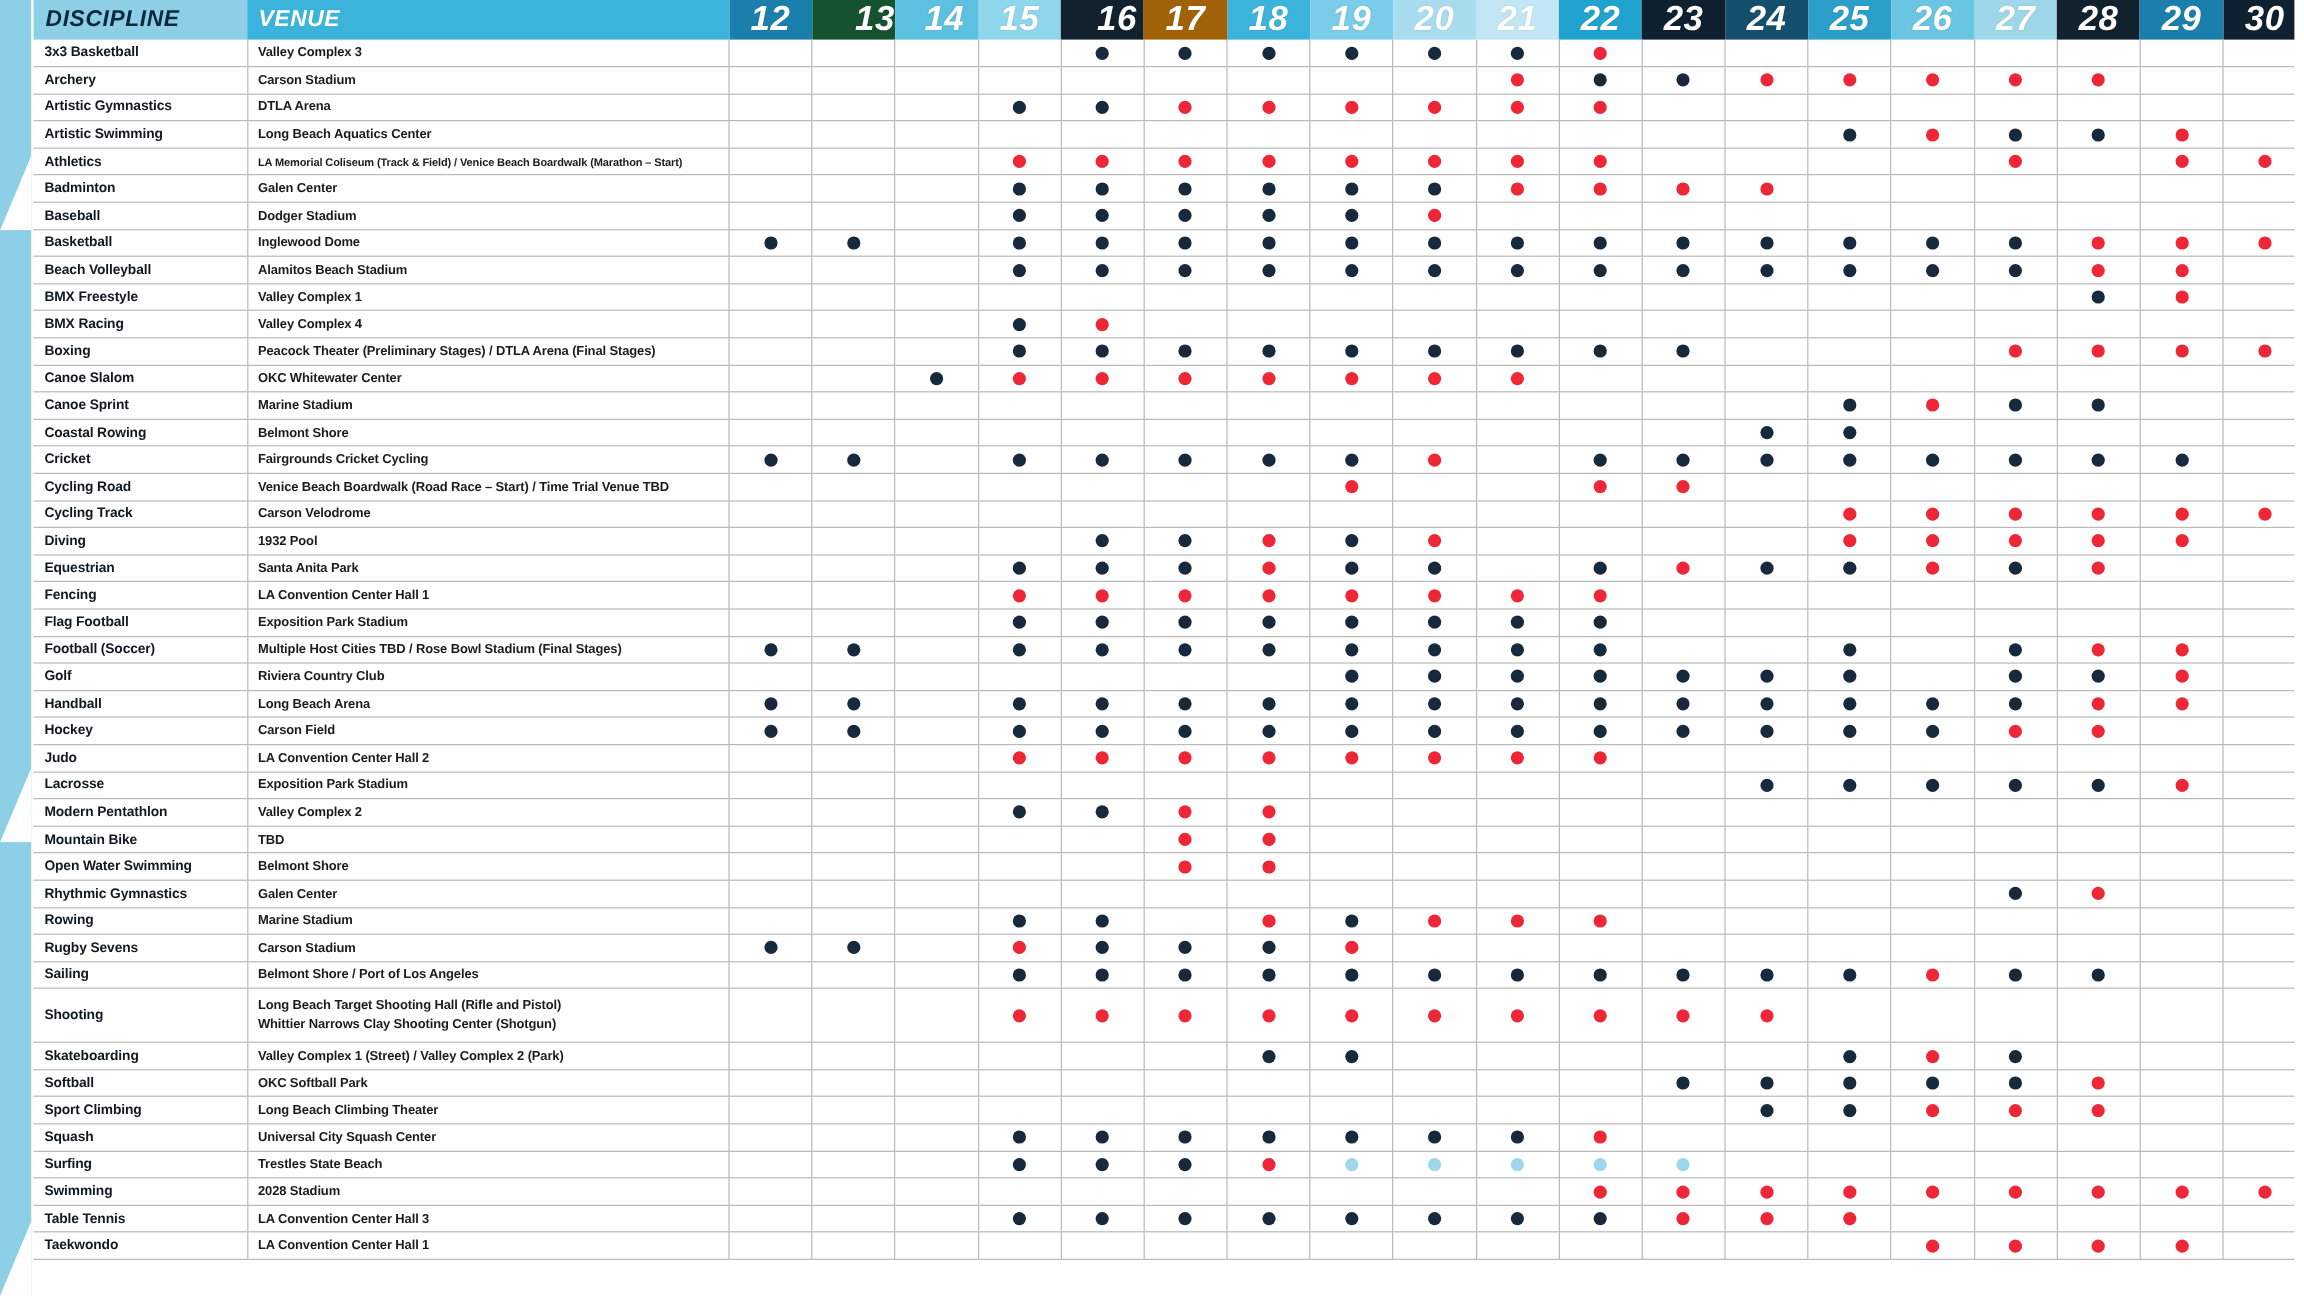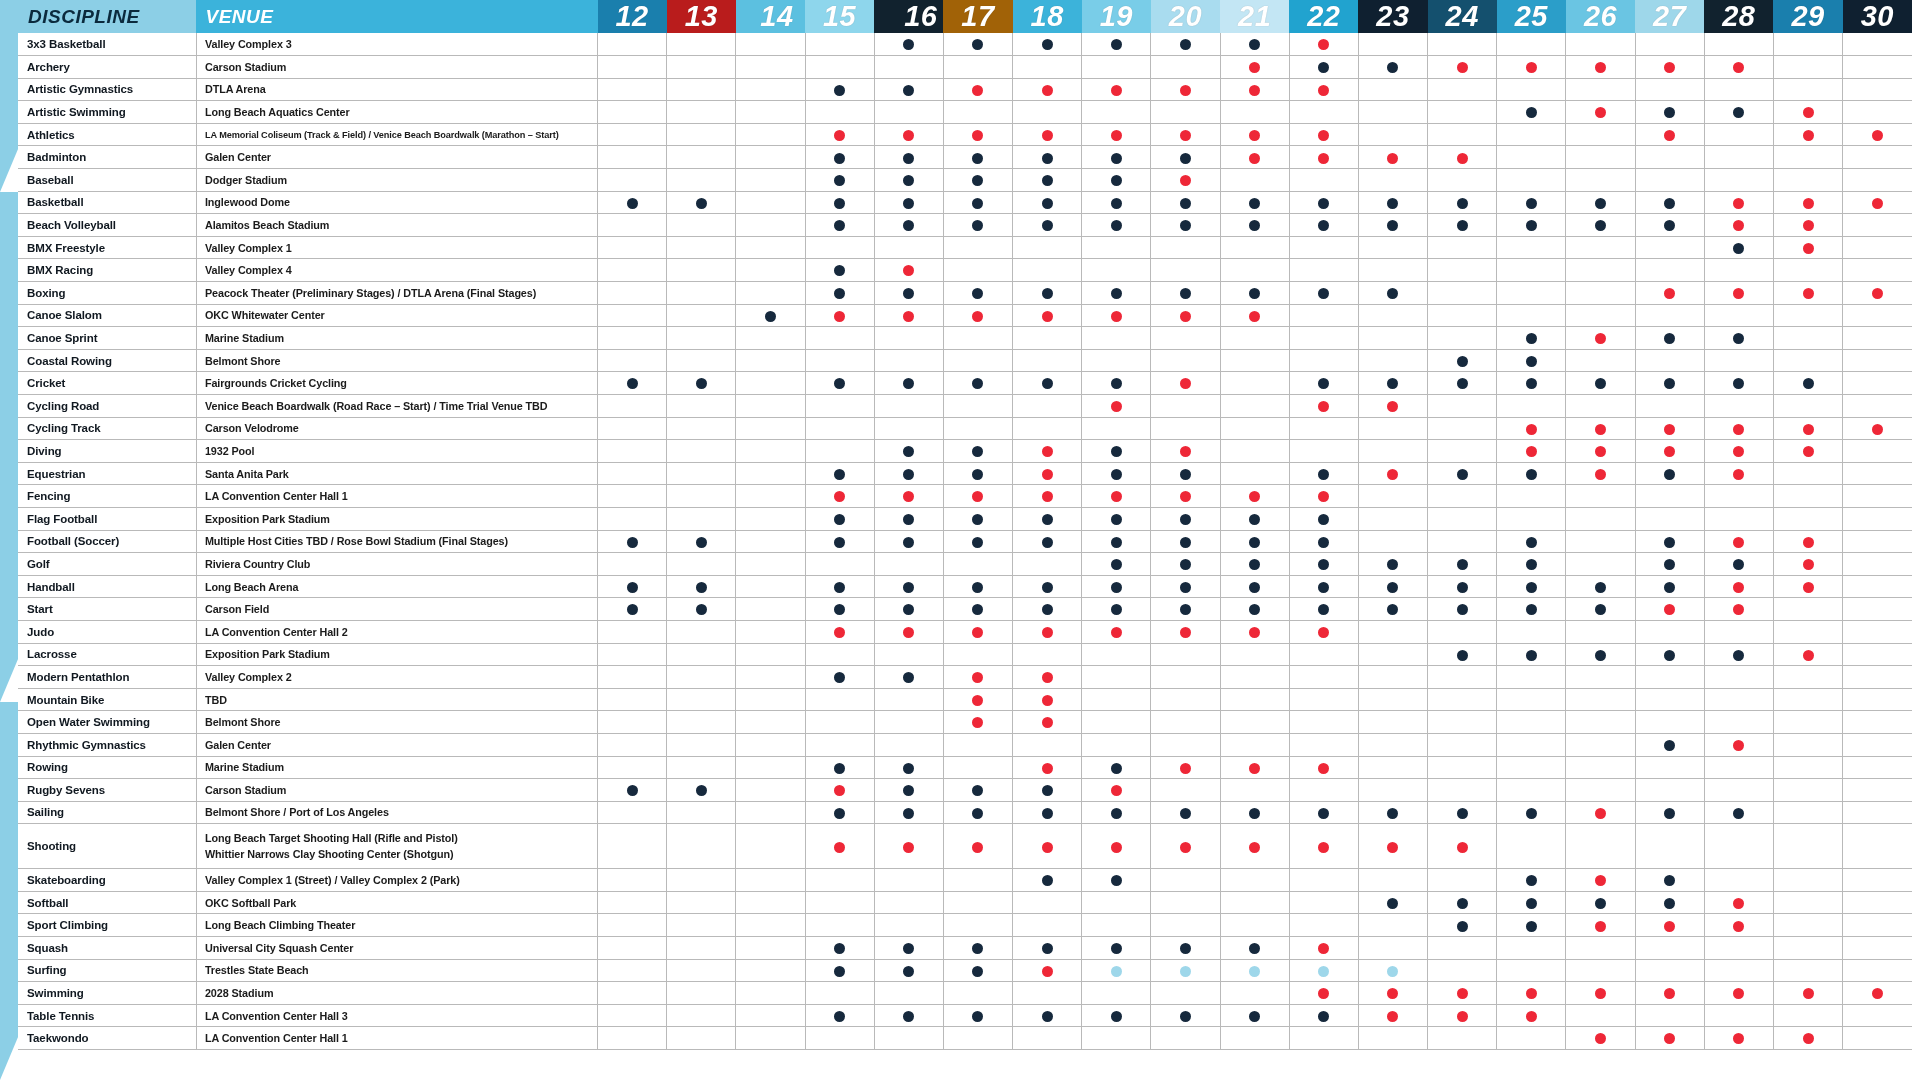--- a/index.html
+++ b/index.html
@@ -25,21 +25,21 @@
     position: absolute; left: 0; width: 26px;
     background: #ffffff;
     z-index: 1;
   }
   .band-notch.n1 { top: 130px; height: 62px; clip-path: polygon(0 100%, 100% 0, 100% 100%); }
   .band-notch.n2 { top: 640px; height: 62px; clip-path: polygon(0 100%, 100% 0, 100% 100%); }
   .band-notch.n3 { top: 1018px; height: 62px; clip-path: polygon(0 100%, 100% 0, 100% 100%); }
 
   .table-wrap {
     position: absolute;
-    left: 18px; top: 0;
+    left: 28px; top: 0;
     width: 1644px;
     z-index: 2;
   }
 
   table.sched {
     border-collapse: collapse;
     table-layout: fixed;
     width: 1894px;
     background: #ffffff;
   }
@@ -157,21 +157,21 @@
           <col style="width: 69px;">
           <col style="width: 69px;">
           <col style="width: 69px;">
           <col style="width: 69px;">
         </colgroup>
       <thead>
         <tr>
           <th class="h-disc">DISCIPLINE</th>
           <th class="h-venue">VENUE</th>
         <th class="h-day" style="background: rgb(26, 127, 173);">12</th>
-            <th class="h-day" style="background: #b91c1c;">13</th>
+            <th class="h-day" style="background: #14532d; text-align: right;">13</th>
             <th class="h-day" style="background: rgb(92, 192, 224); padding-left: 13px;">14</th>
             <th class="h-day" style="background: rgb(142, 214, 236);">15</th>
             <th class="h-day" style="background: rgb(17, 34, 46); padding-left: 24px;">16</th>
             <th class="h-day" style="background: #a16207;">17</th>
             <th class="h-day" style="background: rgb(60, 179, 218);">18</th>
             <th class="h-day" style="background: rgb(121, 205, 232);">19</th>
             <th class="h-day" style="background: rgb(169, 220, 239);">20</th>
             <th class="h-day" style="background: rgb(195, 230, 244);">21</th>
             <th class="h-day" style="background: rgb(33, 163, 207);">22</th>
             <th class="h-day" style="background: rgb(15, 32, 48);">23</th>
@@ -754,21 +754,21 @@
             <td class="day"><span class="dot navy"></span></td>
             <td class="day"><span class="dot navy"></span></td>
             <td class="day"><span class="dot navy"></span></td>
             <td class="day"><span class="dot navy"></span></td>
             <td class="day"><span class="dot navy"></span></td>
             <td class="day"><span class="dot red"></span></td>
             <td class="day"><span class="dot red"></span></td>
             <td class="day last"></td>
           </tr>
           <tr>
-            <td class="disc">Start</td>
+            <td class="disc">Hockey</td>
             <td class="venue">Carson Field</td>
             <td class="day"><span class="dot navy"></span></td>
             <td class="day"><span class="dot navy"></span></td>
             <td class="day"></td>
             <td class="day"><span class="dot navy"></span></td>
             <td class="day"><span class="dot navy"></span></td>
             <td class="day"><span class="dot navy"></span></td>
             <td class="day"><span class="dot navy"></span></td>
             <td class="day"><span class="dot navy"></span></td>
             <td class="day"><span class="dot navy"></span></td>

